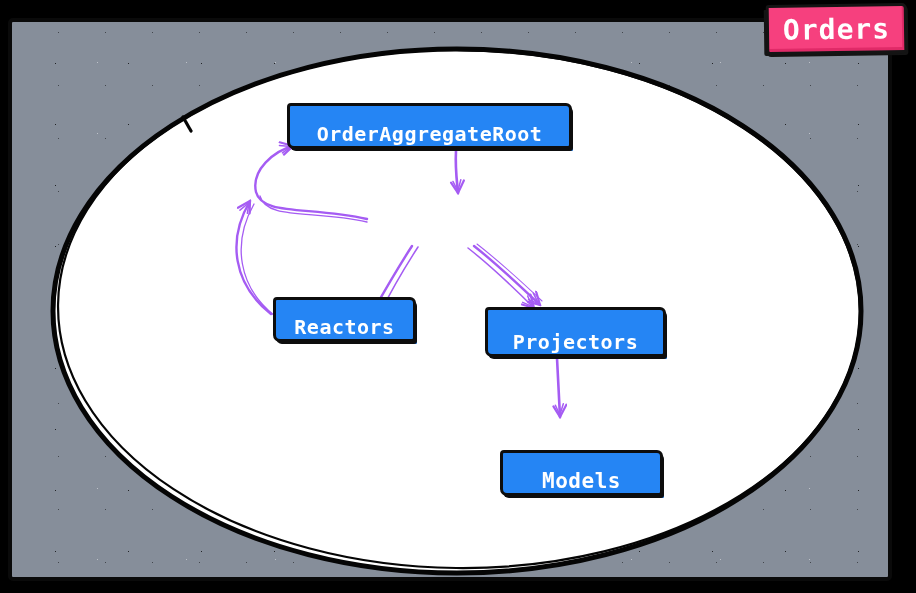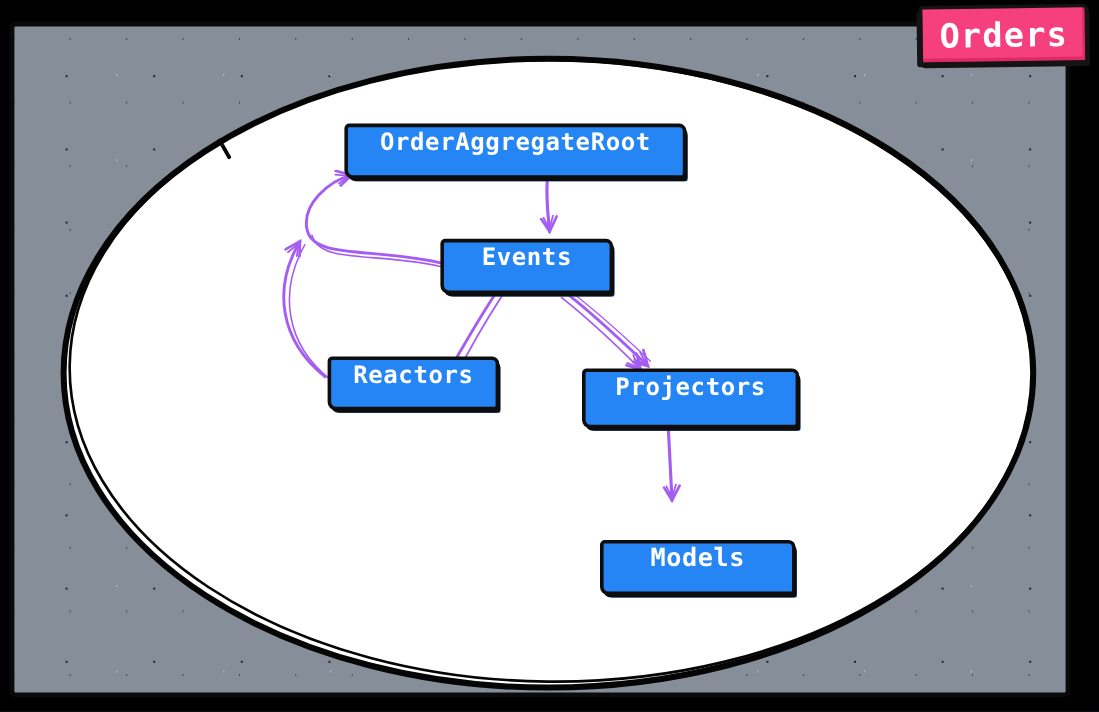--- a/index.html
+++ b/index.html
@@ -45,21 +45,21 @@
     pointer-events: none;
   }
   
   .node {
     position: absolute;
     box-sizing: border-box;
     background: #2585f4;
     border: 3px solid #0d0d0d;
     border-radius: 4px 6px 4px 7px;
     display: flex;
-    align-items: flex-start;
+    align-items: flex-end;
     justify-content: center;
     color: #ffffff;
     font-weight: bold;
     font-size: 20px;
     letter-spacing: 0.5px;
     box-shadow: 2px 3px 0 -1px #0d0d0d, 4px 5px 0 -3px #2585f4;
     cursor: pointer;
   }
   .node-oar        { left: 287px; top: 103px; width: 285px; height: 46px; }
   .node-events     { left: 367px; top: 199px; width: 144px; height: 46px; }
@@ -128,23 +128,20 @@
 
       <path d="M367,219 C310,206 262,216 256,192 C251,170 274,151 293,146" stroke-width="2.4" marker-end="url(#ah)"></path>
       <path d="M367,222 C313,210 266,220 260,196" stroke-width="1.3"></path>
     </g>
   </svg>
 
   <div class="node node-oar">
     <span class="node-label">OrderAggregateRoot</span>
   </div>
 
-  <div class="node node-events">
-    <span class="node-label">Events</span>
-  </div>
 
   <div class="node node-reactors">
     <span class="node-label">Reactors</span>
   </div>
 
   <div class="node node-projectors">
     <span class="node-label">Projectors</span>
   </div>
 
   <div class="node node-models">

